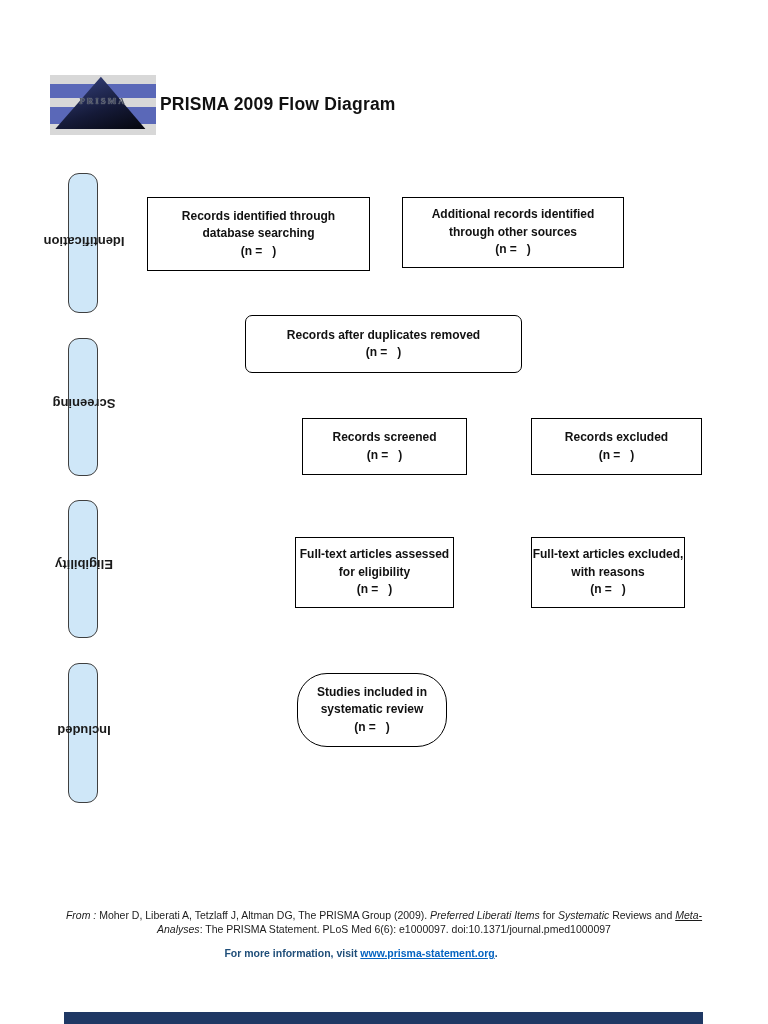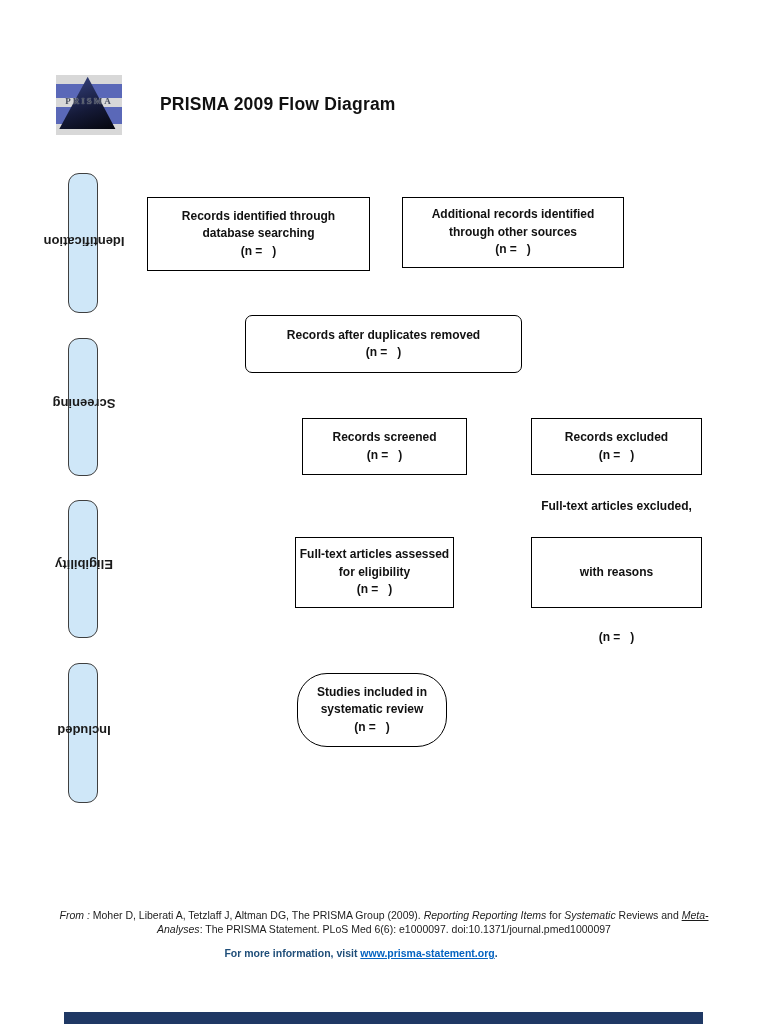--- a/index.html
+++ b/index.html
@@ -3,22 +3,22 @@
 <meta charset="utf-8">
 <style>
   html,body { margin:0; padding:0; background:#ffffff; }
   .page {
     position:relative; width:768px; height:1024px; margin:0 auto;
     background:#ffffff; overflow:hidden;
     font-family:"Liberation Sans", sans-serif; color:#111;
   }
 
   
-  .logo { position:absolute; left:56px; top:75px; width:66px; height:60px;
-          background:#d8d8d8; overflow:hidden; }
+  .logo { position:absolute; left:50px; top:75px; width:66px; height:60px;
+          background:#d8d8d8; overflow:hidden;padding-left:40px; }
   .logo .stripe1 { position:absolute; left:0; top:9px;  width:100%; height:14px; background:#5a68b8; }
   .logo .stripe2 { position:absolute; left:0; top:32px; width:100%; height:17px; background:#5a68b8; }
   .logo .tri { position:absolute; left:0; top:0; width:100%; height:100%;
                background:linear-gradient(160deg,#3c4a8c 0%,#151a38 55%,#000 100%);
                clip-path:polygon(48% 3%, 5% 90%, 90% 90%); }
   .logo .word { position:absolute; top:21px; left:0; width:100%; text-align:center;
                 font-family:"Liberation Serif", serif; font-size:9px; font-weight:700;
                 letter-spacing:2px; color:#474d5c; text-shadow:0 0 1px #cfd2da; }
   .title { position:absolute; left:160px; top:94px; font-size:17.5px; font-weight:700;
            letter-spacing:0.2px; color:#111; }
@@ -39,21 +39,21 @@
   .fbox { position:absolute; box-sizing:border-box; border:1.2px solid #000; background:#fff;
           display:flex; flex-direction:column; justify-content:center; align-items:center;
           text-align:center; font-size:12px; font-weight:700; line-height:1.45; color:#111; }
   .fbox div { white-space:pre; }
   .b-ri { left:147px; top:197px; width:223px; height:74px; }
   .b-ar { left:402px; top:197px; width:222px; height:71px; }
   .b-dr { left:245px; top:315px; width:277px; height:58px;border-radius:7px; }
   .b-rs { left:302px; top:418px; width:165px; height:57px; }
   .b-re { left:531px; top:418px; width:171px; height:57px; }
   .b-fa { left:295px; top:537px; width:159px; height:71px; }
-  .b-fe { left:531px; top:537px; width:171px; height:71px;gap:48px; }
+  .b-fe { left:531px; top:537px; width:154px; height:71px; }
   .b-si { left:297px; top:673px; width:150px; height:74px;border-radius:30px; }
 
   
   .citation { position:absolute; left:0; top:908px; width:768px; text-align:center;
               font-size:10.5px; line-height:1.35; color:#1c1c1c; }
   .infoline { position:absolute; left:0; top:947px; width:722px; text-align:center;
               font-size:10.5px; font-weight:700; color:var(--info-text,#1f4e79); }
   .infoline a { color:var(--link,#0563c1); text-decoration:underline; font-weight:700; }
   .page-edge { position:absolute; left:64px; top:1012px; width:639px; height:12px;
                background:var(--page-edge,#1f3864); }
@@ -120,21 +120,21 @@
     <div>(n =   )</div>
   </div>
 
   <div class="fbox b-si">
     <div>Studies included in</div>
     <div>systematic review</div>
     <div>(n =   )</div>
   </div>
 
   <div class="citation">
-    <div><span style="font-style: italic;">From :</span><span>  Moher D, Liberati A, Tetzlaff J, Altman DG, The PRISMA Group (2009). </span><span style="font-style: italic;">Reporting Reporting Items</span><span> for </span><span style="font-style: italic;">Systematic</span><span> Reviews and </span><span style="font-style: italic; text-decoration: underline;">Meta-</span></div>
+    <div><span style="font-style: italic;">From :</span><span>  Moher D, Liberati A, Tetzlaff J, Altman DG, The PRISMA Group (2009). </span><span style="font-style: italic;">Preferred Liberati Items</span><span> for </span><span style="font-style: italic;">Systematic</span><span> Reviews and </span><span style="font-style: italic; text-decoration: underline;">Meta-</span></div>
     <div><span style="font-style: italic; margin-top: 15px;">Analyses</span><span>: The PRISMA Statement. PLoS Med 6(6): e1000097. doi:10.1371/journal.pmed1000097</span></div>
   </div>
 
   <div class="infoline"><span>For more information, visit </span><a href="#">www.prisma-statement.org</a><span>.</span></div>
 
   <div class="page-edge"></div>
 
 </div>
 
 </body></html>

